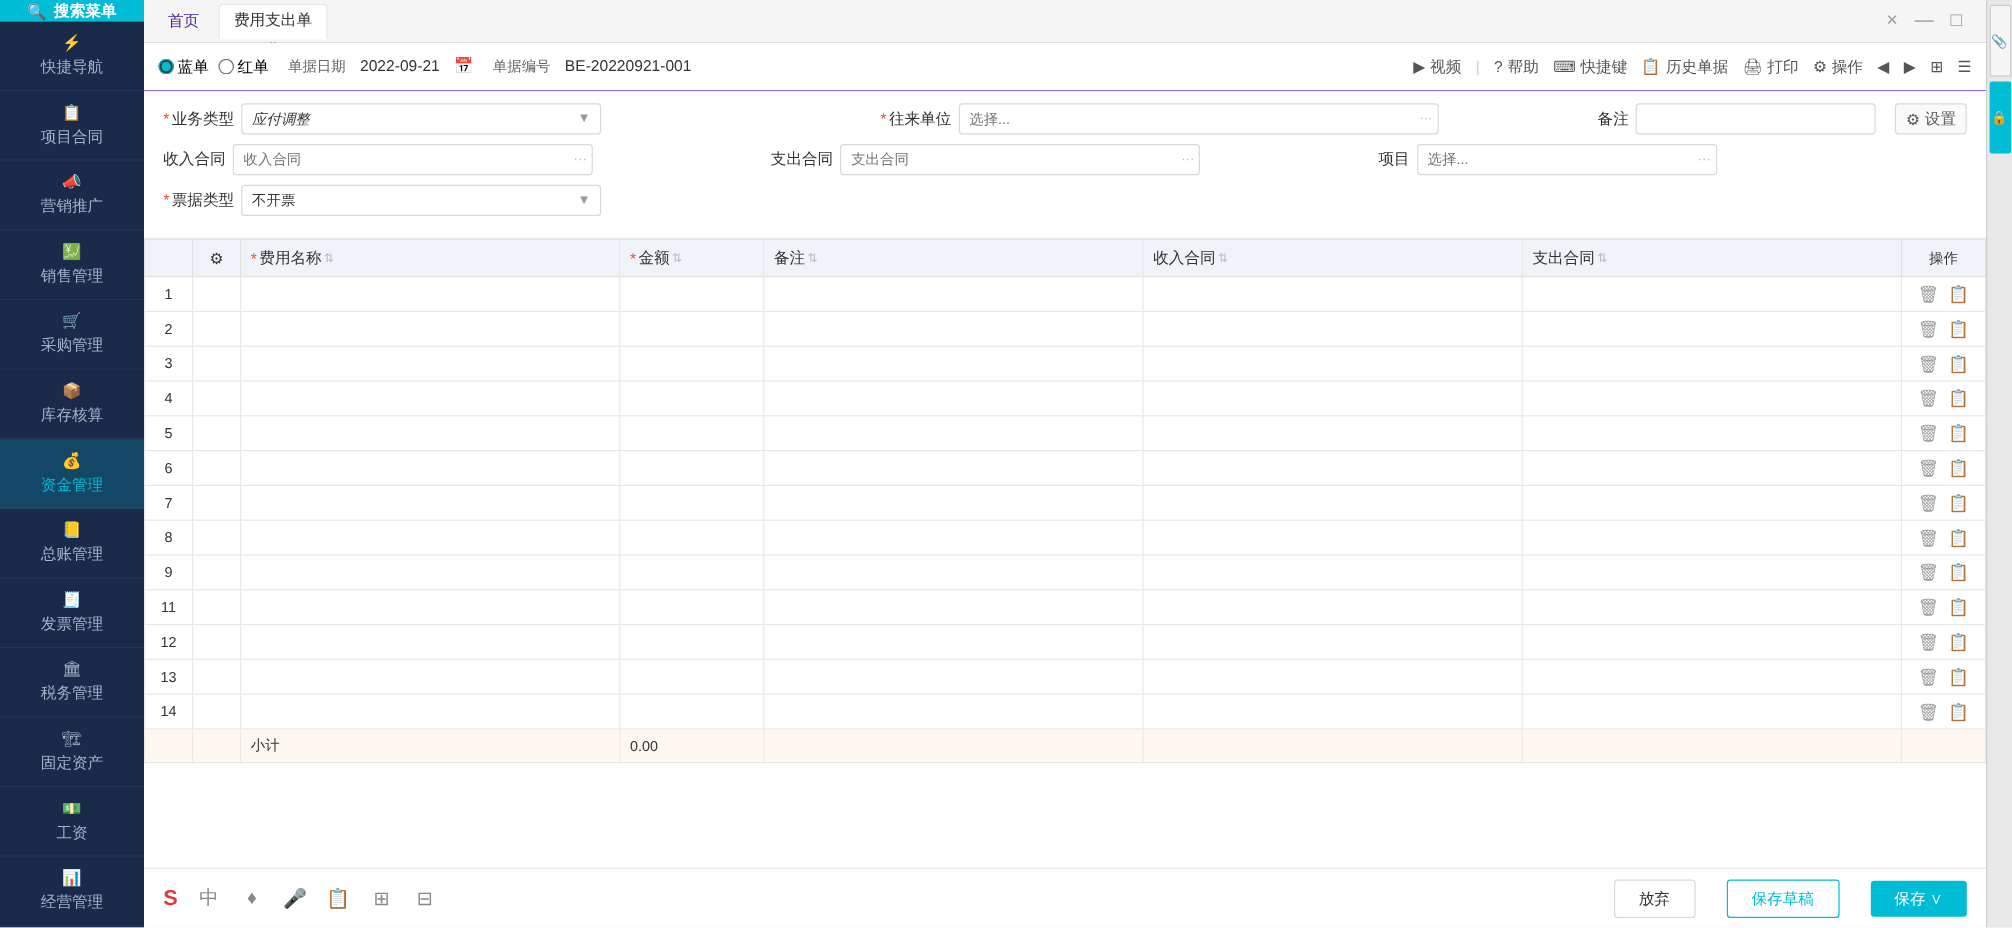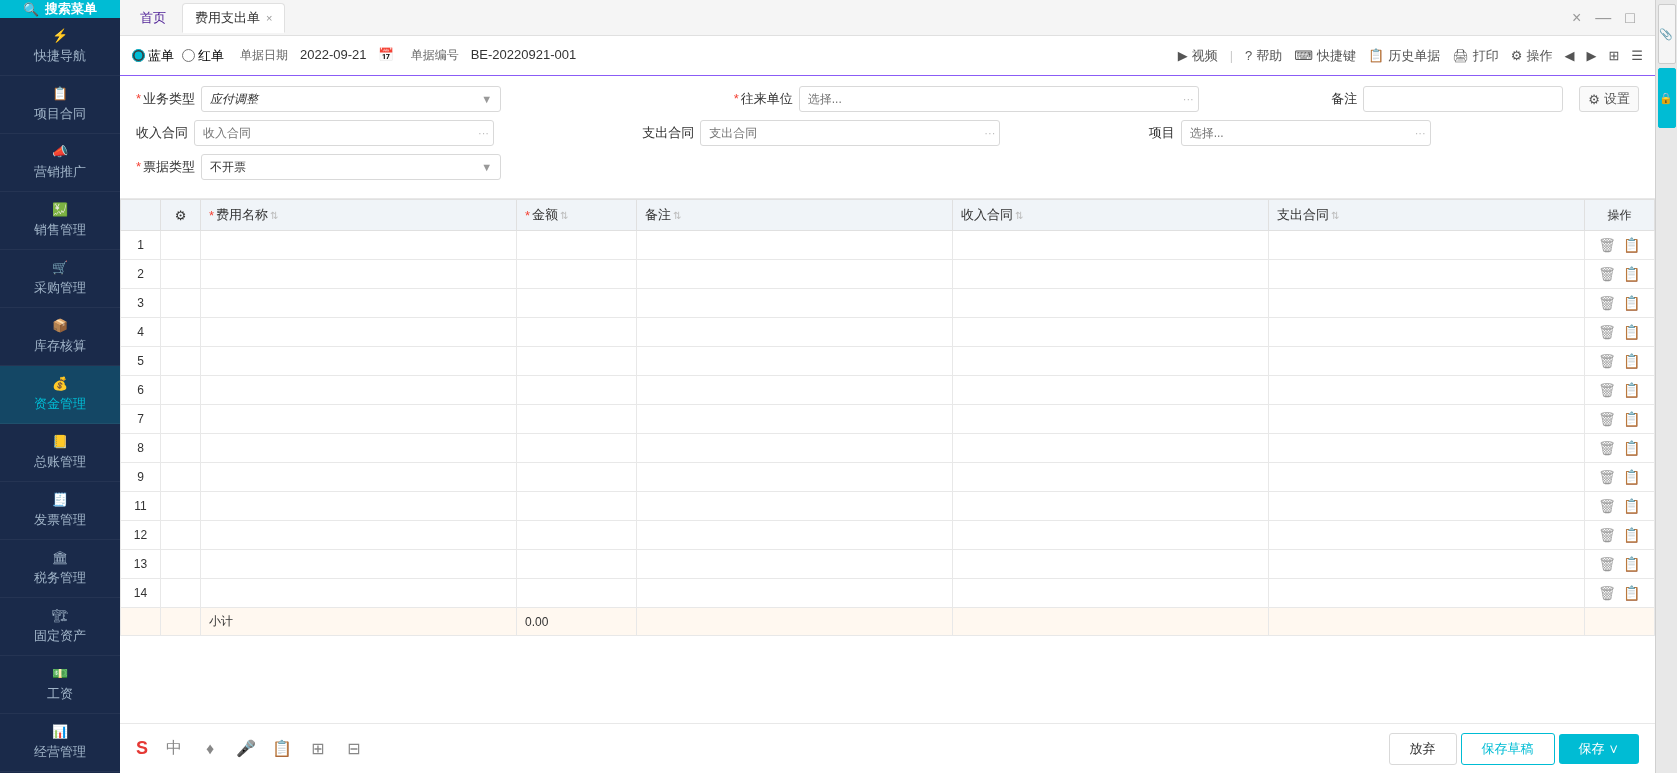--- a/index.html
+++ b/index.html
@@ -66,20 +66,21 @@
       font-size: 13px;
       color: #4c1d95;
       height: 30px;
       gap: 6px;
     }
     .tab.active {
       background: #fff;
       color: #333;
       border: 1px solid #e0e0e0;
       border-bottom: 1px solid #fff;
+      flex-direction: column;
     }
     .tab-close { color: #999; font-size: 11px; cursor: pointer; }
 
     
     .toolbar {
       display: flex;
       align-items: center;
       padding: 6px 12px;
       border-bottom: 1px solid #8b5cf6;
       gap: 16px;
@@ -247,21 +248,21 @@
     }
     .footer-s-logo {
       color: #e53935;
       font-weight: bold;
       font-size: 18px;
       margin-right: 4px;
     }
     .footer-actions {
       display: flex;
       align-items: center;
-      gap: 4px;
+      gap: 26px;
     }
     .btn-discard {
       padding: 6px 20px;
       border: 1px solid #d9d9d9;
       border-radius: 3px;
       background: #fff;
       color: #333;
       cursor: pointer;
       font-size: 13px;
     }

